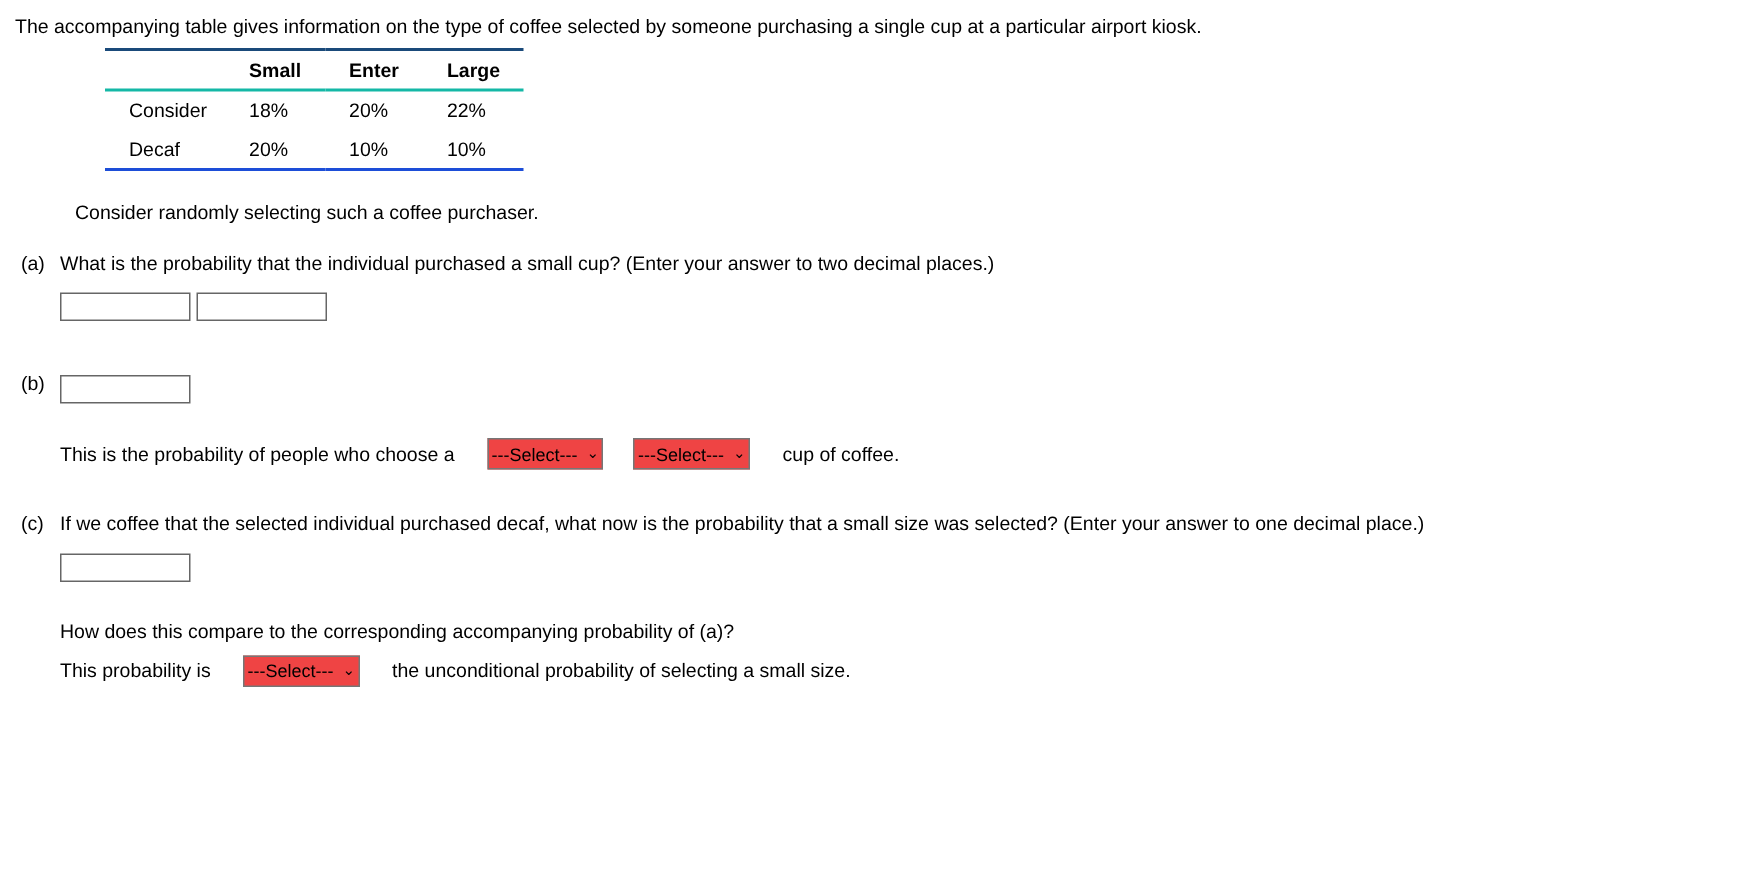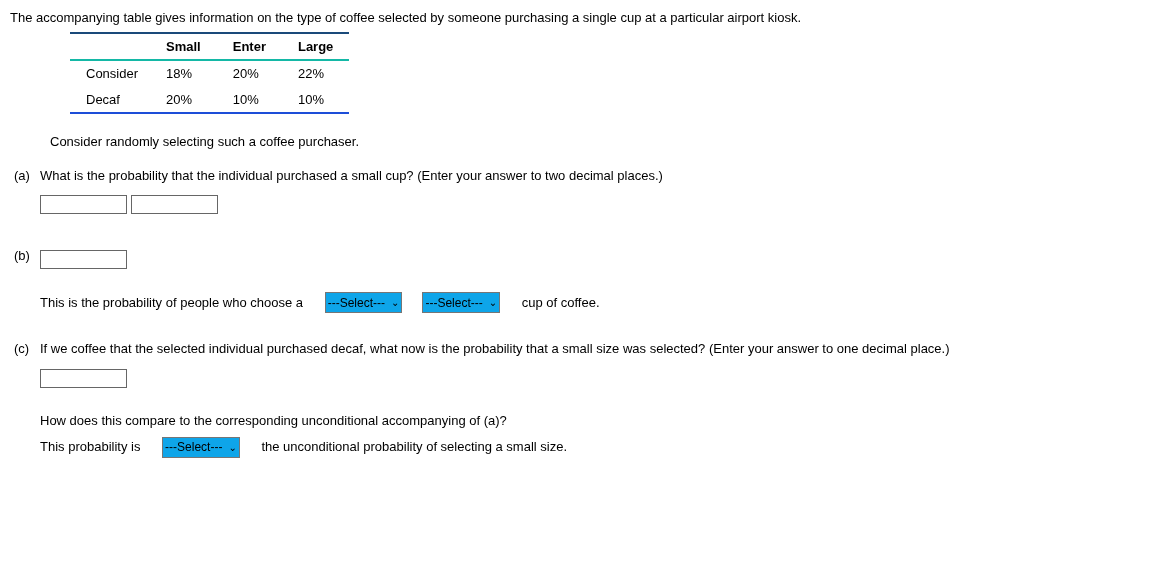--- a/index.html
+++ b/index.html
@@ -61,21 +61,21 @@
     .input-box {
       border: 1px solid #666;
       background: #fff;
       width: 85px;
       height: 17px;
       display: inline-block;
       margin: 4px 0 18px 0;
     }
     .select-box {
       border: 1px solid #767676;
-      background: #0ea5e9;
+      background: #ef4444;
       font-size: 12px;
       height: 19px;
       padding: 0 2px;
       display: inline-flex;
       align-items: center;
       vertical-align: middle;
       margin: 0 2px;
     }
     .select-box .caret {
       margin-left: 6px;
@@ -152,21 +152,21 @@
   </div>
 </div>
 
 <div style="height:18px"></div>
 
 <div class="part">
   <div class="part-label">(c)</div>
   <div class="part-body">
     <div class="question">If we coffee that the selected individual purchased decaf, what now is the probability that a small size was selected? (Enter your answer to one decimal place.)</div>
     <div class="input-box"></div>
-    <div class="question sub-block">How does this compare to the corresponding unconditional accompanying of (a)?</div>
+    <div class="question sub-block">How does this compare to the corresponding accompanying probability of (a)?</div>
     <div class="inline-sentence">
       <span>This probability is </span>
       <div class="select-box">
         <span>---Select---</span>
         <span class="caret">⌄</span>
       </div>
       <span> the unconditional probability of selecting a small size.</span>
     </div>
   </div>
 </div>

